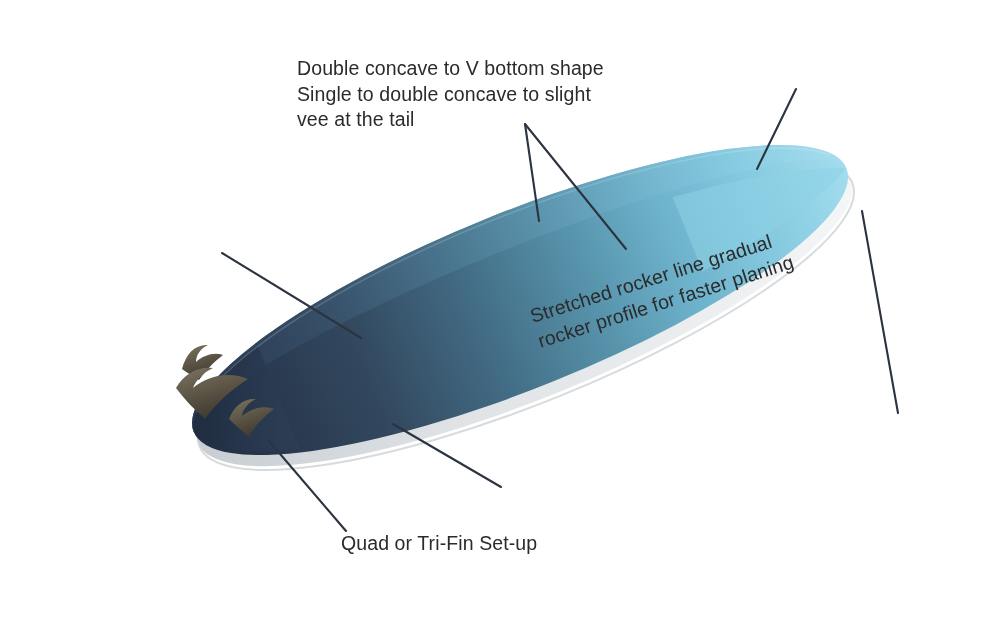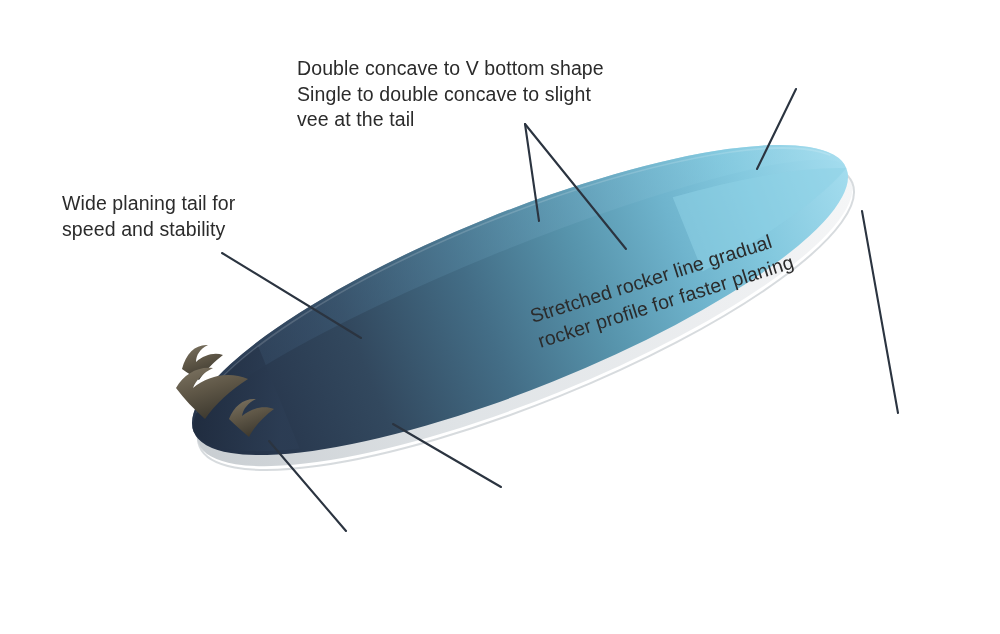--- a/index.html
+++ b/index.html
@@ -154,21 +154,20 @@
       <line x1="393" y1="424" x2="501" y2="487"></line>
       <line x1="269" y1="441" x2="346" y2="531"></line>
     </g>
   </svg>
 
   <div class="label" id="label-double-concave">Double concave to V bottom shape
 Single to double concave to slight
 vee at the tail</div>
 
 
-  <div class="label" id="label-wide-tail">Wide planing tail for
-speed and stability</div>
 
   <div class="label" id="label-rocker">Stretched rocker line gradual
 rocker profile for faster planing</div>
 
 
+  <div class="label" id="label-fins">Quad or Tri-Fin Set-up</div>
 
 </div>
 
 </body></html>

